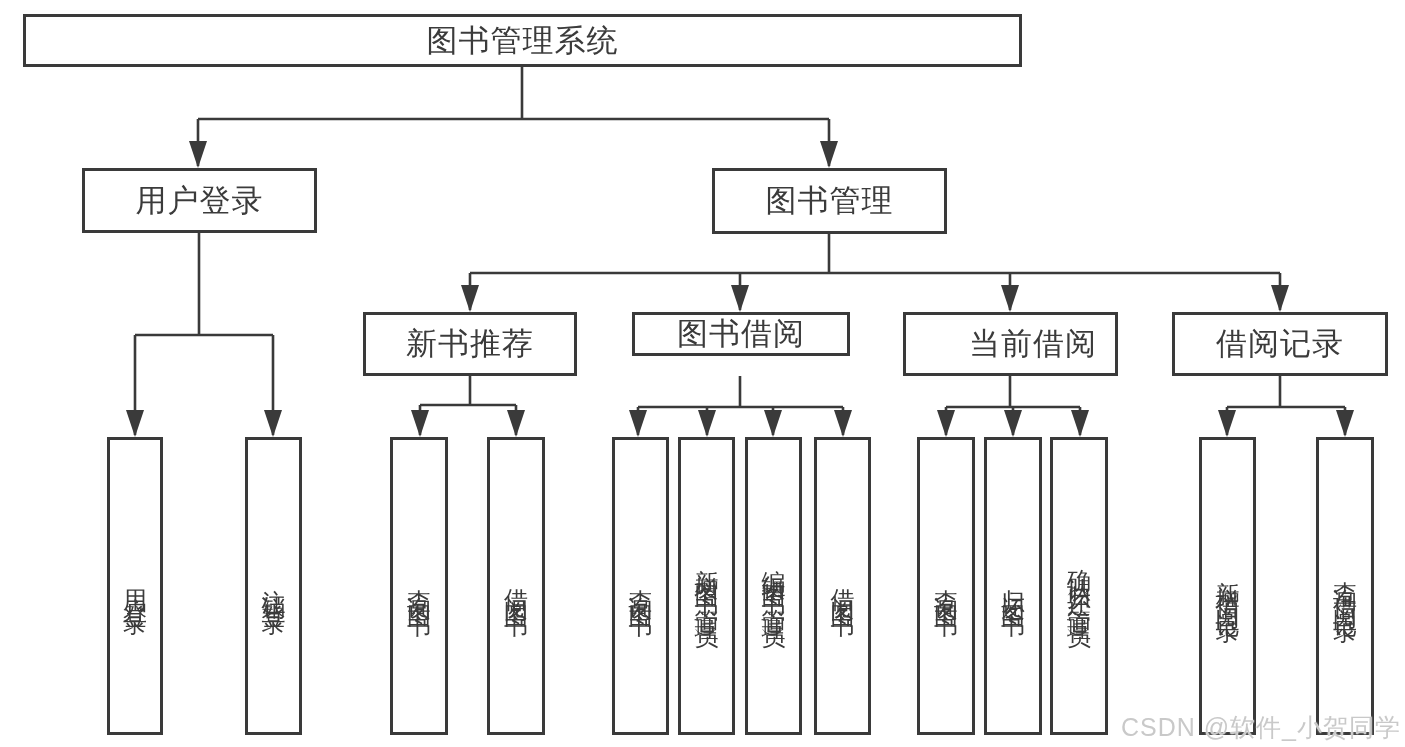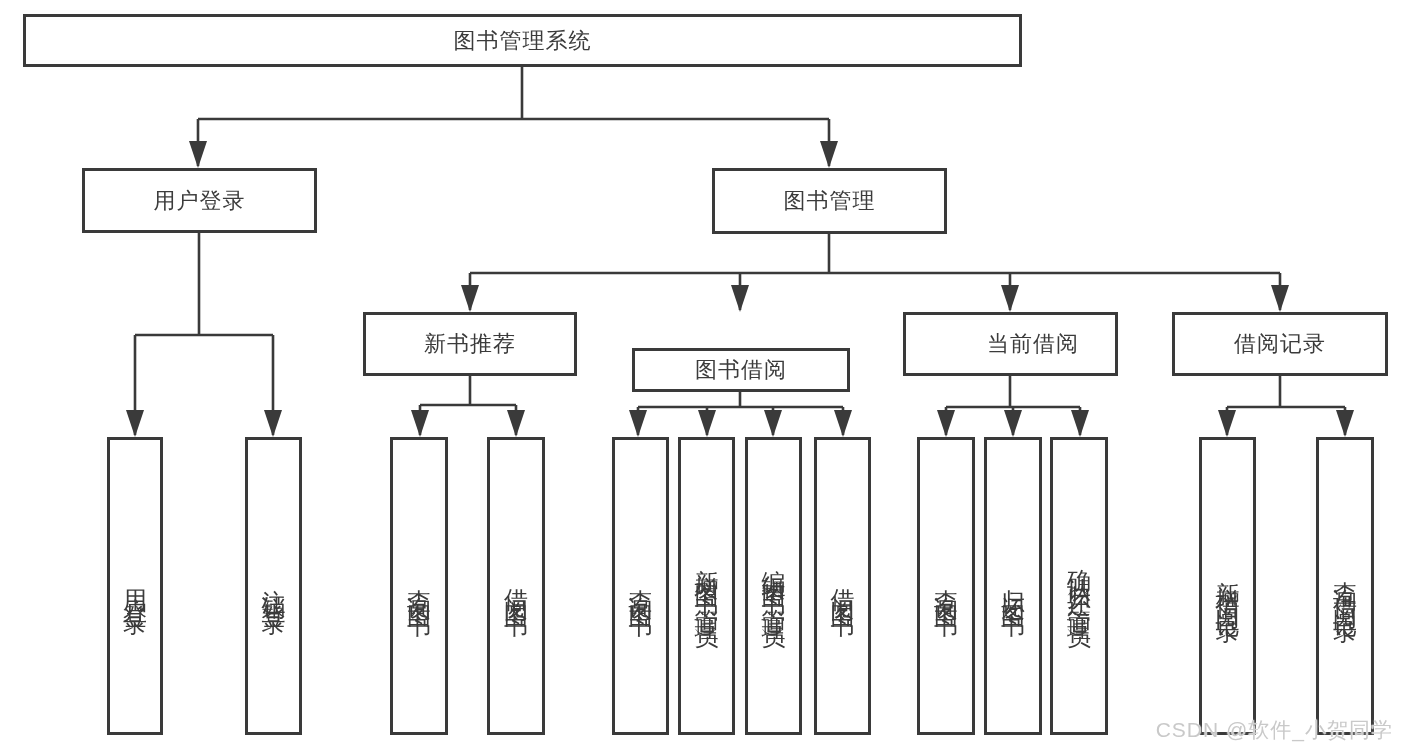--- a/index.html
+++ b/index.html
@@ -26,60 +26,60 @@
     position: absolute;
     box-sizing: border-box;
     background: #ffffff;
     border: 3px solid #3a3a3a;
     display: flex;
     align-items: center;
     justify-content: center;
     color: #3b3b3b;
   }
   .node.branch {
-    font-size: 22px;
+    font-size: 31px;
     letter-spacing: 1px;
     white-space: nowrap;
   }
   .node.leaf {
     writing-mode: vertical-rl;
     text-orientation: mixed;
     font-size: 24px;
     letter-spacing: 8px;
     line-height: 1;
     text-align: center;
   }
   
   .n-root    { left: 23px;   top: 14px;  width: 999px; height: 53px; }
   .n-login   { left: 82px;   top: 168px; width: 235px; height: 65px; }
   .n-mgmt    { left: 712px;  top: 168px; width: 235px; height: 66px; }
   .n-newrec  { left: 363px;  top: 312px; width: 214px; height: 64px; }
-  .n-borrow  { left: 632px;  top: 312px; width: 218px; height: 44px; margin-top: 36px; }
+  .n-borrow  { left: 632px;  top: 312px; width: 218px; height: 44px; }
   .n-current { left: 903px;  top: 312px; width: 215px; height: 64px; padding-left: 45px; }
   .n-records { left: 1172px; top: 312px; width: 216px; height: 64px; }
   
   .leaf { top: 437px; height: 298px; }
   .l-login-user   { left: 107px;  width: 56px; }
   .l-login-out    { left: 245px;  width: 57px; }
   .l-rec-query    { left: 390px;  width: 58px; }
   .l-rec-borrow   { left: 487px;  width: 58px; }
   .l-bb-query     { left: 612px;  width: 57px; }
   .l-bb-add       { left: 678px;  width: 57px; }
   .l-bb-edit      { left: 745px;  width: 57px; }
   .l-bb-borrow    { left: 814px;  width: 57px; }
   .l-cb-query     { left: 917px;  width: 58px; }
   .l-cb-return    { left: 984px;  width: 58px; }
   .l-cb-confirm   { left: 1050px; width: 58px; }
   .l-br-add       { left: 1199px; width: 57px; }
   .l-br-query     { left: 1316px; width: 58px; }
   .watermark {
     position: absolute;
-    right: 12px;
+    right: 4px;
     bottom: 3px;
-    font-size: 21px;
+    font-size: 25px;
     color: #c9c9c9;
     letter-spacing: 1px;
     text-shadow: 0 0 2px #ffffff, 0 0 1px #ffffff;
     white-space: nowrap;
     z-index: 5;
   }
 </style>
 </head>
 <body>
 

